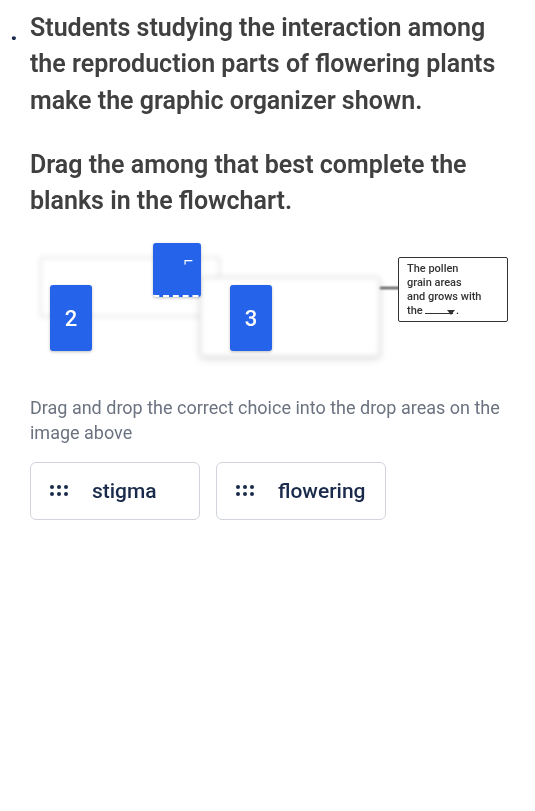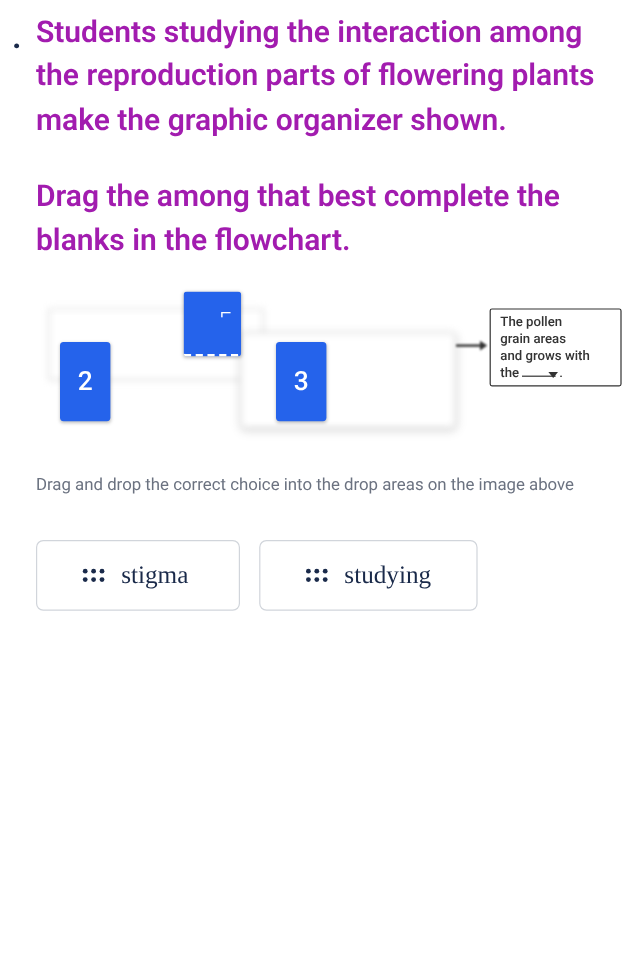--- a/index.html
+++ b/index.html
@@ -10,21 +10,21 @@
       background: #fff;
       padding: 10px 20px 10px 10px;
       overflow: hidden;
     }
     .container { display: flex; align-items: flex-start; gap: 12px; }
     .bullet { font-size: 28px; font-weight: 600; color: #1a2a4a; line-height: 1.5; }
     .content { flex: 1; }
     .prompt {
       font-size: 25px;
       font-weight: 600;
-      color: #a21caf;
+      color: #404040;
       line-height: 1.45;
     }
     .prompt p { margin-bottom: 28px; }
 
     .flowchart-wrap {
       position: relative;
       width: 100%;
       height: 130px;
       margin-top: 10px;
       margin-bottom: 18px;
@@ -82,38 +82,37 @@
       border-radius: 3px;
       box-shadow: 0 1px 3px rgba(0,0,0,0.25);
       z-index: 5;
     }
     .m1 { left: 123px; top: -4px; width: 48px; height: 54px; border-bottom: 2px dashed #fff; }
     .m1 .tick { position: absolute; top: 8px; right: 8px; font-size: 16px; }
     .m2 { left: 20px; top: 38px; }
     .m3 { left: 200px; top: 38px; }
 
     .instruction {
-      font-size: 14px;
+      font-size: 18px;
       color: #6b7280;
       line-height: 1.4;
-      margin-bottom: 35px;
+      margin-bottom: 16px;
     }
 
     .choices { display: flex; gap: 16px; flex-wrap: wrap; }
     .choice {
       border: 1px solid #d1d5db;
       border-radius: 6px;
-      padding: 16px 38px;
+      padding: 16px 19px;
       display: flex;
       align-items: center;
-      gap: 14px;
+      gap: 24px;
       background: #fff;
       cursor: grab;
       min-width: 170px;
-      font-family: Liberation Serif, serif;
     }
     .choice .grip {
       display: grid;
       grid-template-columns: repeat(3, 4px);
       grid-template-rows: repeat(2, 4px);
       gap: 3px;
     }
     .choice .grip span {
       width: 4px; height: 4px; background: #1a2a4a; border-radius: 50%;
     }
@@ -131,21 +130,21 @@
   <div class="content">
     <div class="prompt">
       <p>Students studying the interaction among the reproduction parts of flowering plants make the graphic organizer shown.</p>
       <p>Drag the among that best complete the blanks in the flowchart.</p>
     </div>
 
     <div class="flowchart-wrap">
       <div class="blur-box bb1"></div>
       <div class="blur-box bb2"></div>
       <div class="arrow" style="left:350px"></div>
-      <div class="blur-box bb3" style="left:378px">
+      <div class="blur-box bb3" style="left:368px">
         <div class="tx">
           <span>The pollen</span><br>
           <span>grain areas</span><br>
           <span>and grows with</span><br>
           <span>the</span> <span class="blank"></span> .
         </div>
       </div>
 
       <div class="marker m1">
         <span class="tick">⌐</span>
@@ -175,17 +174,17 @@
       </div>
       <div class="choice">
         <div class="grip">
           <span></span>
             <span></span>
             <span></span>
             <span></span>
             <span></span>
             <span></span>
         </div>
-        <div class="label">studying</div>
+        <div class="label">flowering</div>
       </div>
     </div>
   </div>
 </div>
 
 </body></html>

